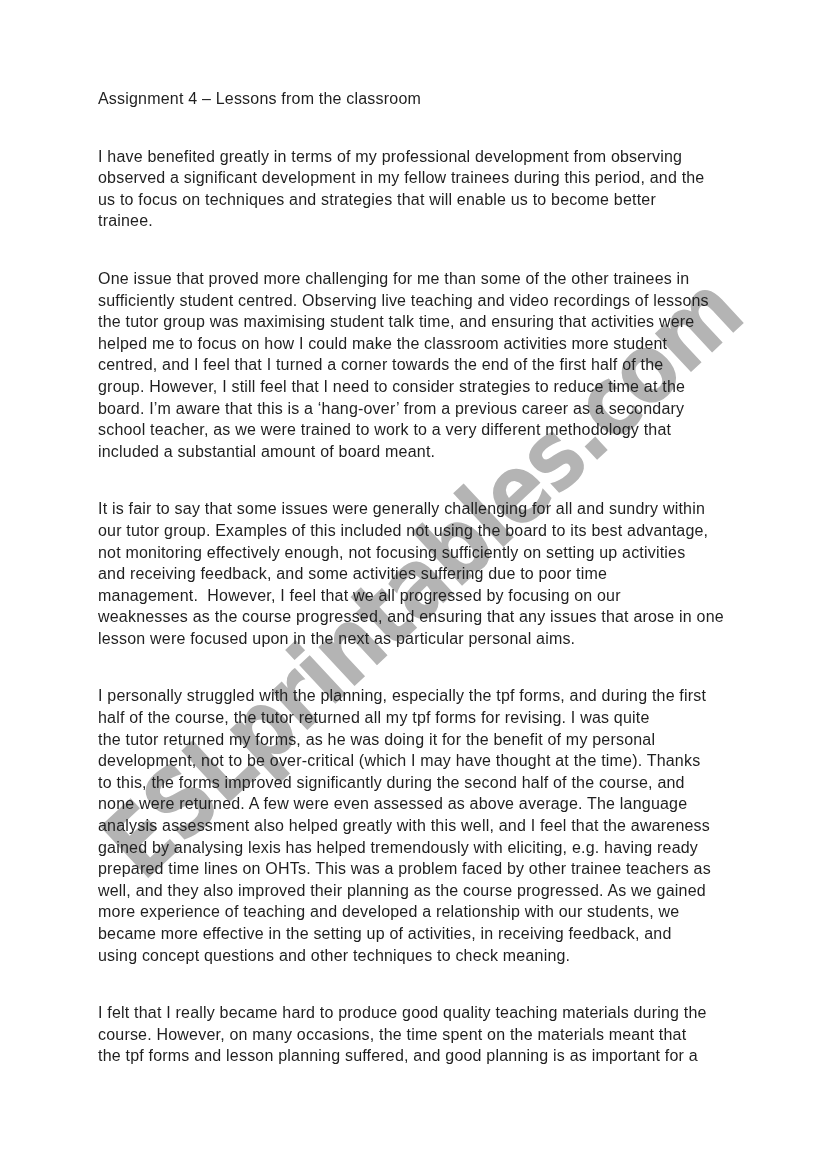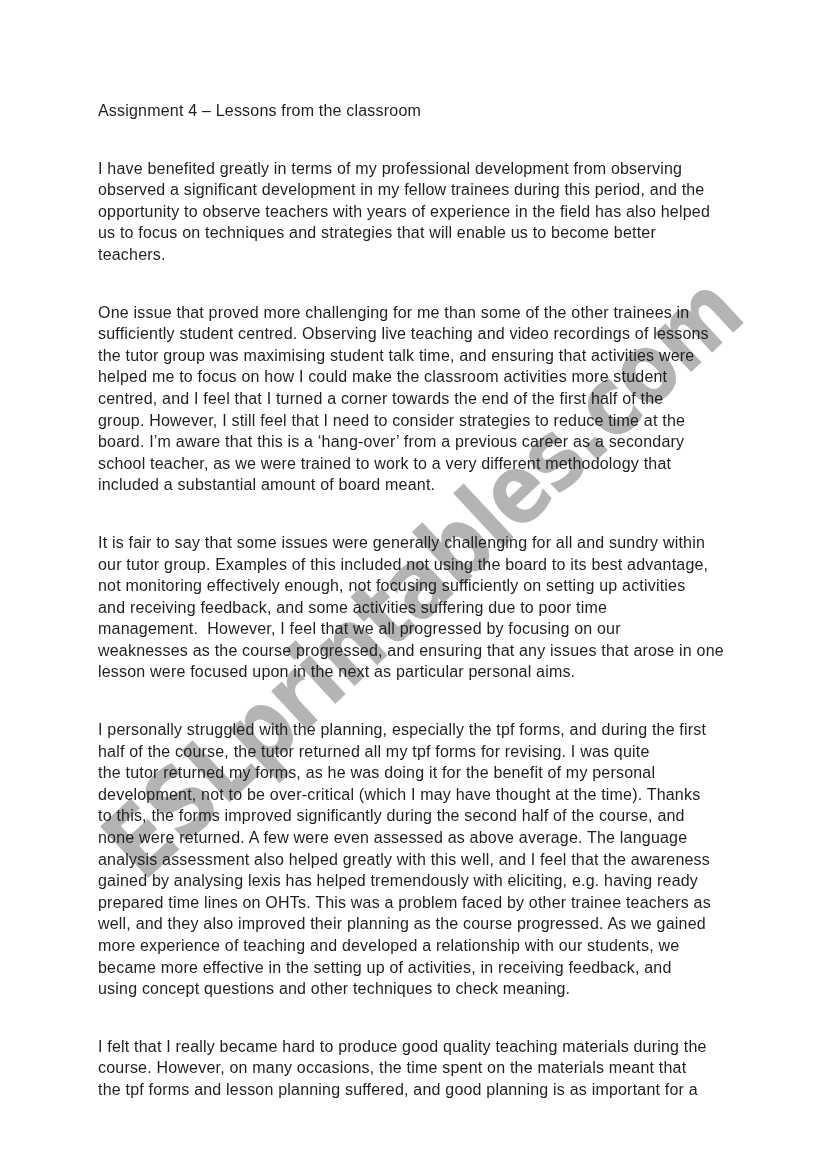--- a/index.html
+++ b/index.html
@@ -25,21 +25,21 @@
     font-size: 82px;
     letter-spacing: -2px;
     white-space: nowrap;
     transform: translate(-50%, -50%) rotate(-43deg) scaleY(1.18);
     transform-origin: center center;
     user-select: none;
   }
   .content {
     position: absolute;
     left: 98px;
-    top: 100px;
+    top: 88px;
     width: 660px;
     z-index: 1;
     color: #1f1f1f;
   }
   .title {
     font-size: 16px;
     line-height: 21.6px;
     letter-spacing: 0.2px;
     margin-bottom: 12px;
     white-space: nowrap;
@@ -59,23 +59,22 @@
 <body>
 
 <div class="page">
   <div class="watermark" style="color: rgb(180, 180, 180);">ESLprintables.com</div>
   <div class="content" style="color: rgb(31, 31, 31);">
     <div class="title">Assignment 4 – Lessons from the classroom</div>
     <div id="paragraphs">
         <div class="para">
           <div class="line">I have benefited greatly in terms of my professional development from observing</div>
           <div class="line">observed a significant development in my fellow trainees during this period, and the</div>
-          <div class="line">opportunity to observe teachers with years of experience in the field has also helped</div>
           <div class="line">us to focus on techniques and strategies that will enable us to become better</div>
-          <div class="line">teachers.</div>
+          <div class="line">trainee.</div>
         </div>
         <div class="para">
           <div class="line">One issue that proved more challenging for me than some of the other trainees in</div>
           <div class="line">sufficiently student centred. Observing live teaching and video recordings of lessons</div>
           <div class="line">the tutor group was maximising student talk time, and ensuring that activities were</div>
           <div class="line">helped me to focus on how I could make the classroom activities more student</div>
           <div class="line">centred, and I feel that I turned a corner towards the end of the first half of the</div>
           <div class="line">group. However, I still feel that I need to consider strategies to reduce time at the</div>
           <div class="line">board. I’m aware that this is a ‘hang-over’ from a previous career as a secondary</div>
           <div class="line">school teacher, as we were trained to work to a very different methodology that</div>

